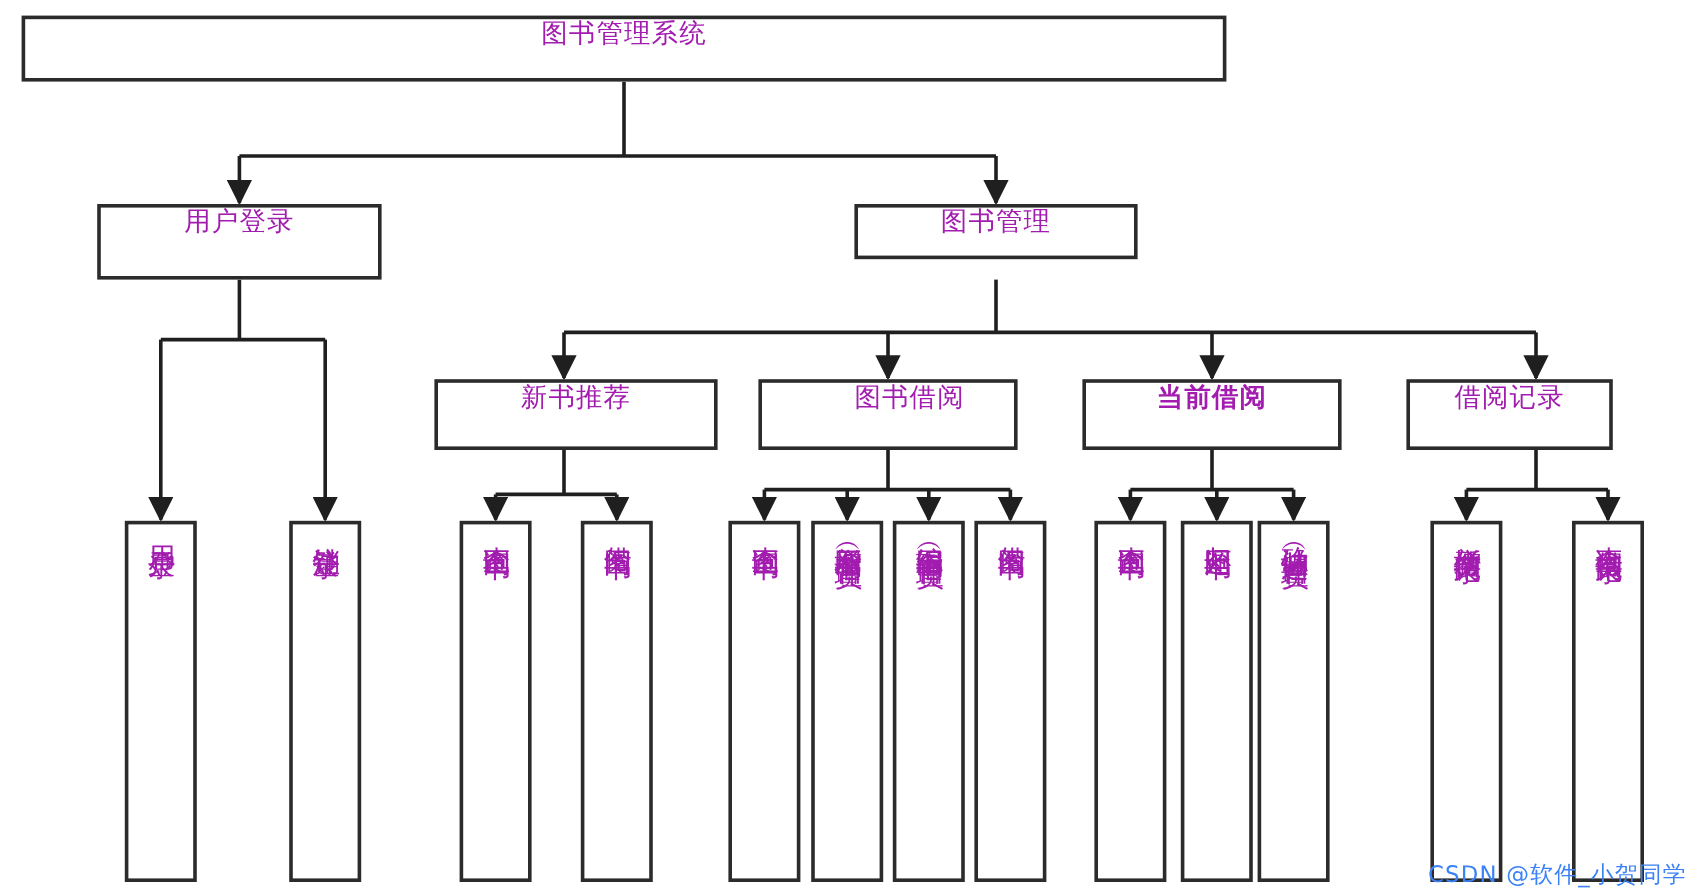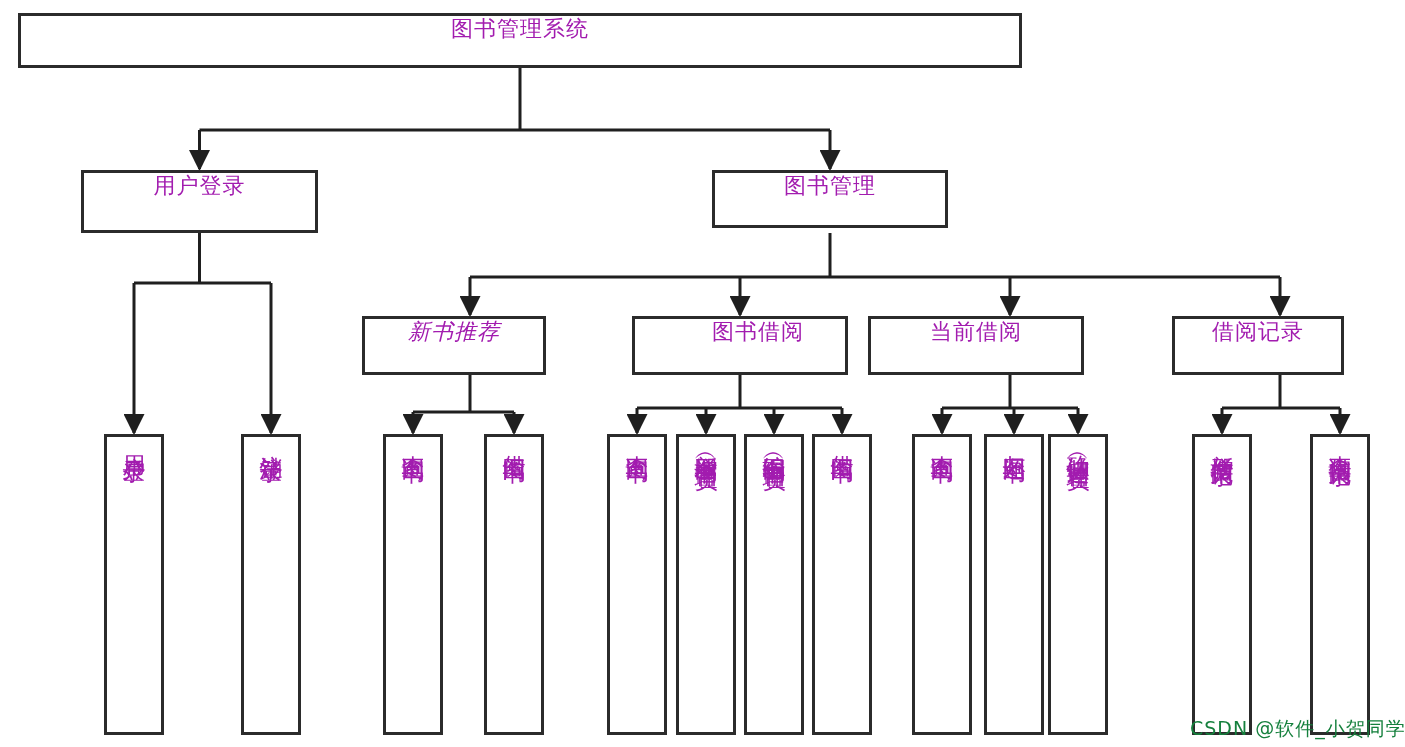--- a/index.html
+++ b/index.html
@@ -67,30 +67,30 @@
       <line x1="1222" y1="408" x2="1222" y2="433" stroke="#1f1f1f" stroke-width="3" marker-end="url(#arrow)"></line>
       <line x1="1340" y1="408" x2="1340" y2="433" stroke="#1f1f1f" stroke-width="3" marker-end="url(#arrow)"></line>
     </svg>
   <div id="nodes">
       <div class="node lvl0" style="left: 18px; top: 13px; width: 1004px; height: 55px; border-color: rgb(43, 43, 43); background: rgb(255, 255, 255);">
         <span class="node-label">图书管理系统</span>
       </div>
       <div class="node lvl1" style="left: 81px; top: 170px; width: 237px; height: 63px; border-color: rgb(43, 43, 43); background: rgb(255, 255, 255);">
         <span class="node-label">用户登录</span>
       </div>
-      <div class="node lvl1" style="left: 712px; top: 170px; width: 236px; height: 58px; border-color: rgb(43, 43, 43); background: rgb(255, 255, 255);">
+      <div class="node lvl1" style="left: 712px; top: 170px; width: 236px; height: 46px; border-color: rgb(43, 43, 43); background: rgb(255, 255, 255);">
         <span class="node-label">图书管理</span>
       </div>
-      <div class="node lvl2" style="left: 362px; top: 316px; width: 184px; height: 59px; border-color: rgb(43, 43, 43); background: rgb(255, 255, 255); font-style: italic;">
+      <div class="node lvl2" style="left: 362px; top: 316px; width: 236px; height: 59px; border-color: rgb(43, 43, 43); background: rgb(255, 255, 255);">
         <span class="node-label">新书推荐</span>
       </div>
       <div class="node lvl2" style="left: 632px; top: 316px; width: 216px; height: 59px; border-color: rgb(43, 43, 43); background: rgb(255, 255, 255); padding-left: 36px;">
         <span class="node-label">图书借阅</span>
       </div>
-      <div class="node lvl2" style="left: 868px; top: 316px; width: 216px; height: 59px; border-color: rgb(43, 43, 43); background: rgb(255, 255, 255);">
+      <div class="node lvl2" style="left: 902px; top: 316px; width: 216px; height: 59px; border-color: rgb(43, 43, 43); background: rgb(255, 255, 255); font-weight: bold;">
         <span class="node-label">当前借阅</span>
       </div>
       <div class="node lvl2" style="left: 1172px; top: 316px; width: 172px; height: 59px; border-color: rgb(43, 43, 43); background: rgb(255, 255, 255);">
         <span class="node-label">借阅记录</span>
       </div>
       <div class="node lvl3 leaf" style="left: 104px; top: 434px; width: 60px; height: 301px; border-color: rgb(43, 43, 43); background: rgb(255, 255, 255);">
         <span class="node-label">用户登录</span>
       </div>
       <div class="node lvl3 leaf" style="left: 241px; top: 434px; width: 60px; height: 301px; border-color: rgb(43, 43, 43); background: rgb(255, 255, 255);">
         <span class="node-label">注销登录</span>
@@ -122,14 +122,14 @@
       <div class="node lvl3 leaf" style="left: 1048px; top: 434px; width: 60px; height: 301px; border-color: rgb(43, 43, 43); background: rgb(255, 255, 255);">
         <span class="node-label">确认归还（管理员）</span>
       </div>
       <div class="node lvl3 leaf" style="left: 1192px; top: 434px; width: 60px; height: 301px; border-color: rgb(43, 43, 43); background: rgb(255, 255, 255);">
         <span class="node-label">新增借阅记录</span>
       </div>
       <div class="node lvl3 leaf" style="left: 1310px; top: 434px; width: 60px; height: 301px; border-color: rgb(43, 43, 43); background: rgb(255, 255, 255);">
         <span class="node-label">查询借阅记录</span>
       </div>
     </div>
-  <div class="watermark" style="left: 1190px; top: 716px; color: #15803d;">CSDN @软件_小贺同学</div>
+  <div class="watermark" style="left: 1190px; top: 716px; color: #3b82f6;">CSDN @软件_小贺同学</div>
 </div>
 
 </body></html>

